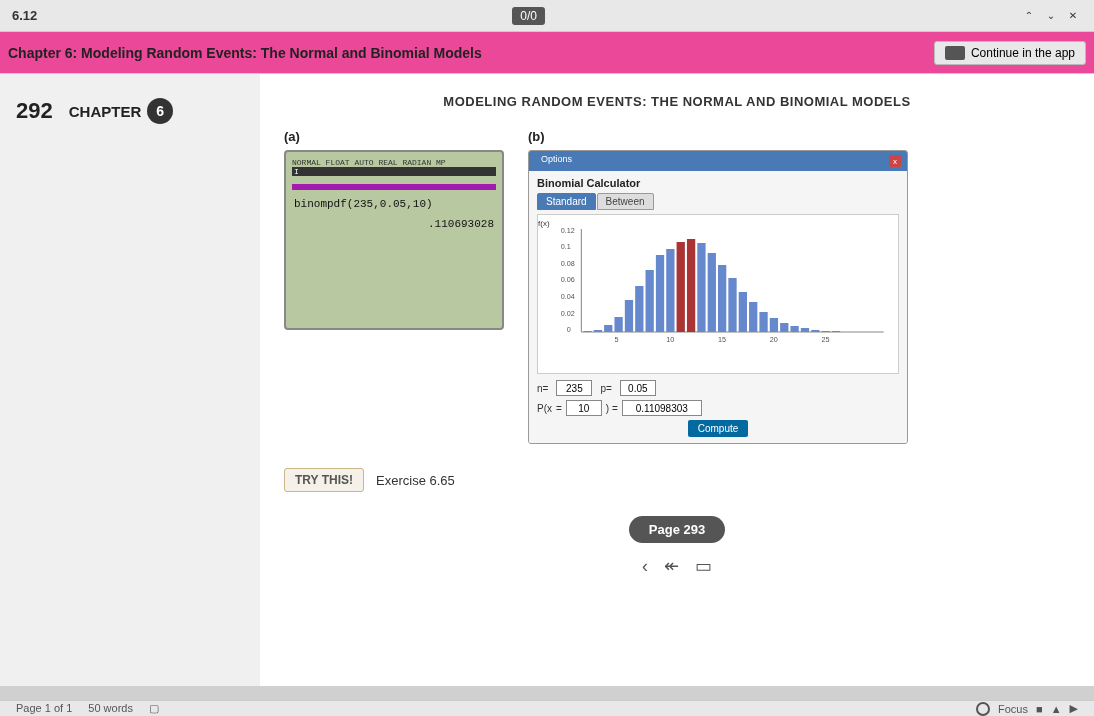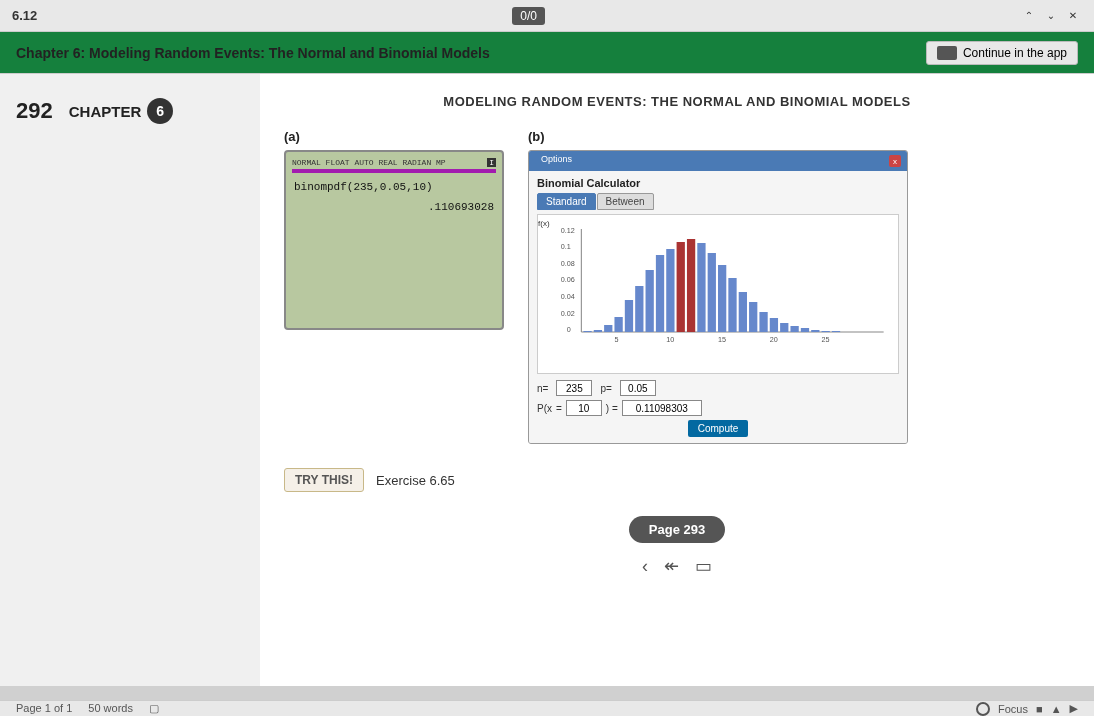--- a/index.html
+++ b/index.html
@@ -42,25 +42,25 @@
       justify-content: center;
       font-size: 10px;
       cursor: pointer;
       color: #333;
     }
 
     
     .chapter-header-bar {
       width: 100%;
       height: 42px;
-      background: #15803d;
+      background: #ec4899;
       display: flex;
       align-items: center;
       justify-content: space-between;
-      padding: 0 16px;
+      padding: 0 8px;
       border-bottom: 1px solid #ccc;
     }
     .chapter-header-title {
       font-size: 14px;
       font-weight: bold;
       color: #222;
     }
     .continue-btn {
       background: #e8e8e8;
       border: 1px solid #bbb;
@@ -180,22 +180,23 @@
       font-size: 10px;
       color: #111;
       position: relative;
     }
     .ti84-top-bar {
       display: flex;
       justify-content: space-between;
       font-size: 8px;
       color: #333;
       margin-bottom: 4px;
-      border-bottom: 4px solid #a21caf;
-      padding-bottom: 2px;
+      border-bottom: 6px solid #a21caf;
+      padding-bottom: 8px;
+      flex-direction: column;
     }
     .ti84-content {
       padding: 4px 2px;
     }
     .ti84-function {
       font-size: 11px;
       color: #111;
       margin-bottom: 2px;
     }
     .ti84-result {

